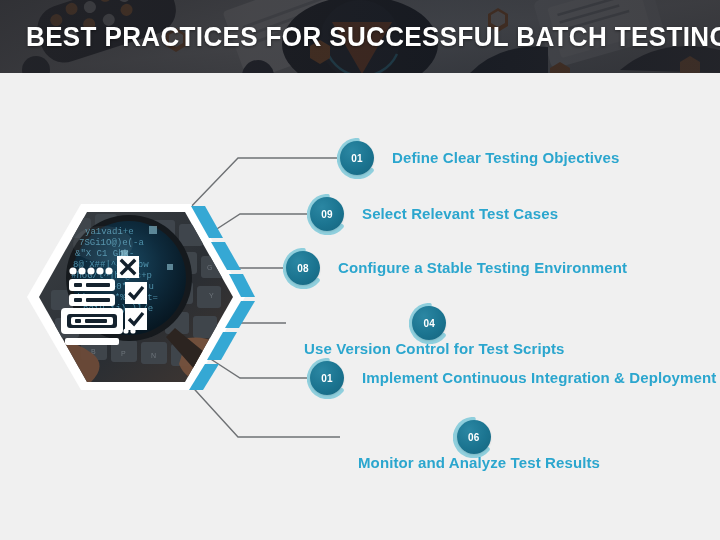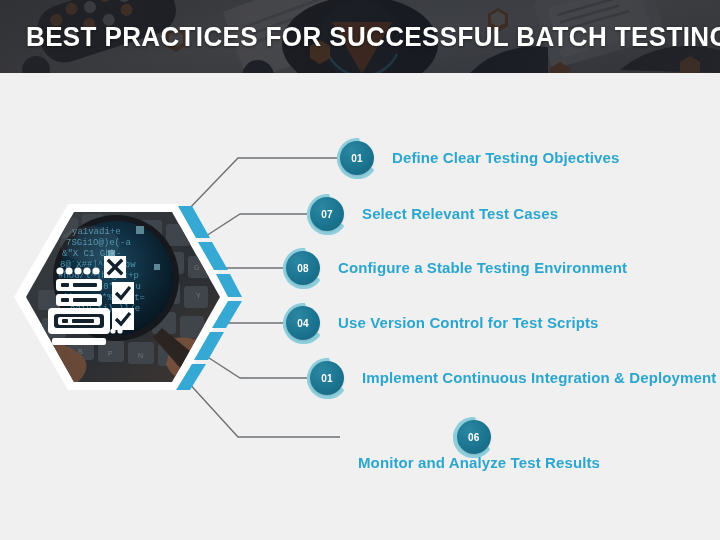--- a/index.html
+++ b/index.html
@@ -76,21 +76,21 @@
   #connectors {
     position: absolute;
     left: 0; top: 0;
     width: 720px; height: 540px;
     pointer-events: none;
   }
 
   
   #hex-group {
     position: absolute;
-    left: 12px;
+    left: 25px;
     top: 198px;
     width: 240px;
     height: 205px;
   }
   #hex-svg {
     position: absolute;
     left: 0; top: 0;
   }
 
   
@@ -393,36 +393,36 @@
         <div class="badge-core">01</div>
       </div>
       <div class="item-label">Define Clear Testing Objectives</div>
     </div>
 
     <div class="item-row" style="left:310px; top:197px;">
       <div class="badge">
         <svg class="badge-ring" viewBox="0 0 41 41">
           <path d="M20.5 2.2 a18.3 18.3 0 1 0 14 30.1" fill="none" stroke="#8fcfdd" stroke-width="4.6" stroke-linecap="round"></path>
         </svg>
-        <div class="badge-core">07</div>
+        <div class="badge-core">09</div>
       </div>
       <div class="item-label">Select Relevant Test Cases</div>
     </div>
 
     <div class="item-row" style="left:286px; top:251px;">
       <div class="badge">
         <svg class="badge-ring" viewBox="0 0 41 41">
           <path d="M20.5 2.2 a18.3 18.3 0 1 0 14 30.1" fill="none" stroke="#8fcfdd" stroke-width="4.6" stroke-linecap="round"></path>
         </svg>
         <div class="badge-core">08</div>
       </div>
       <div class="item-label">Configure a Stable Testing Environment</div>
     </div>
 
-    <div class="item-row" style="left:286px; top:306px;">
+    <div class="item-row" style="left:286px; top:306px;flex-direction:column;">
       <div class="badge">
         <svg class="badge-ring" viewBox="0 0 41 41">
           <path d="M20.5 2.2 a18.3 18.3 0 1 0 14 30.1" fill="none" stroke="#8fcfdd" stroke-width="4.6" stroke-linecap="round"></path>
         </svg>
         <div class="badge-core">04</div>
       </div>
       <div class="item-label">Use Version Control for Test Scripts</div>
     </div>
 
     <div class="item-row" style="left:310px; top:361px;">

